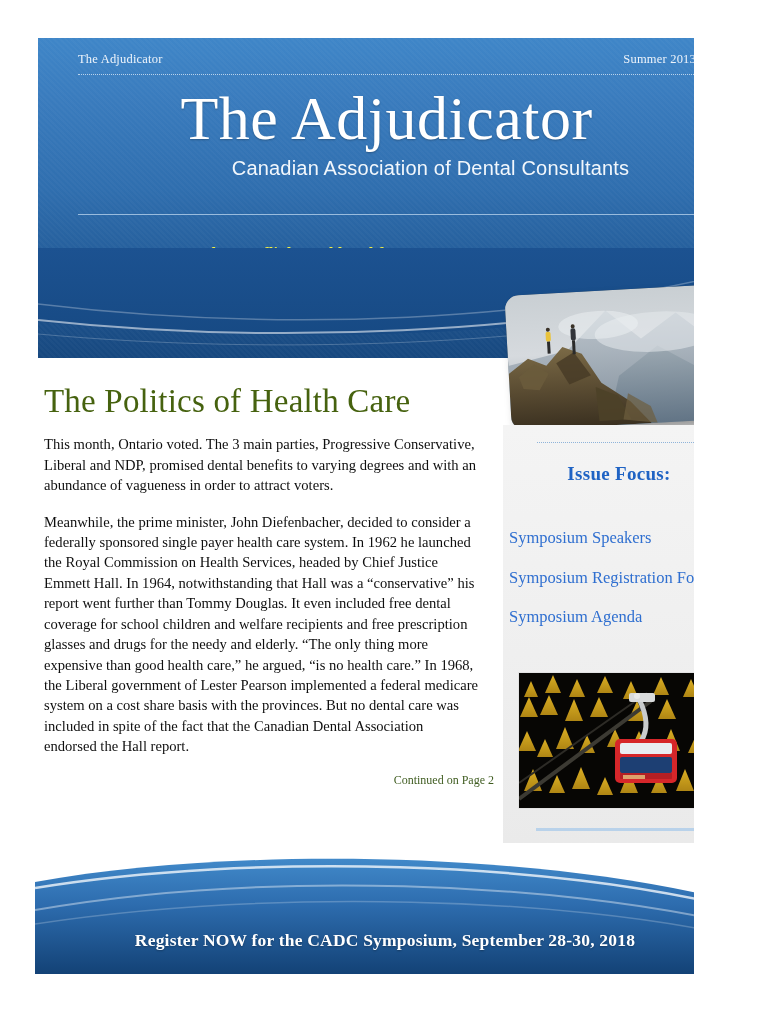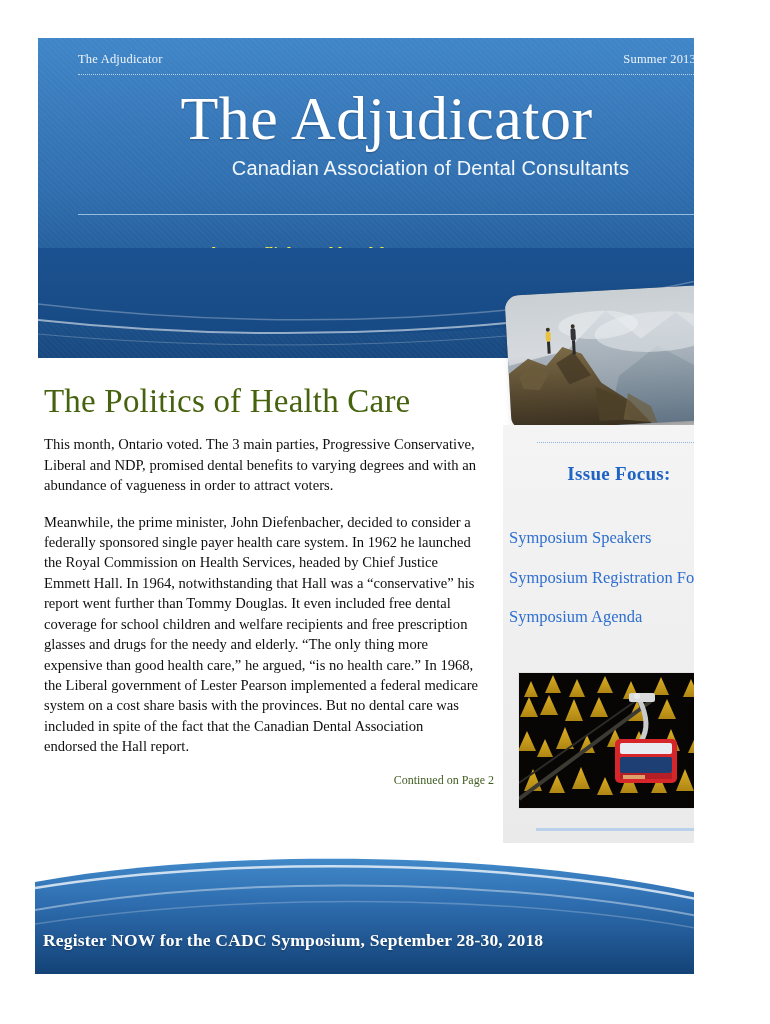--- a/index.html
+++ b/index.html
@@ -243,23 +243,24 @@
     position: absolute;
     left: 35px;
     top: 858px;
     width: 700px;
     height: 116px;
     overflow: hidden;
   }
   .footer svg { display: block; width: 100%; height: 100%; }
   .footer-text {
     position: absolute;
-    left: 8px;
+    left: 0;
     top: 72px;
     width: 700px;
+    text-align: center;
     color: #ffffff;
     font-size: 17.5px;
     font-weight: 600;
     letter-spacing: 0.2px;
     text-shadow: 0 1px 2px rgba(0,0,0,0.30);
     white-space: nowrap;
   }
 </style>
 </head>
 <body>

